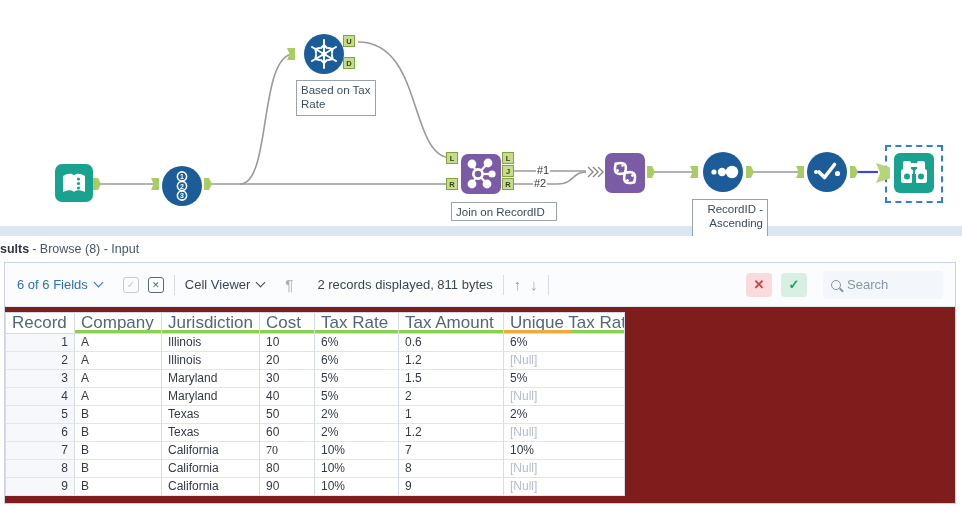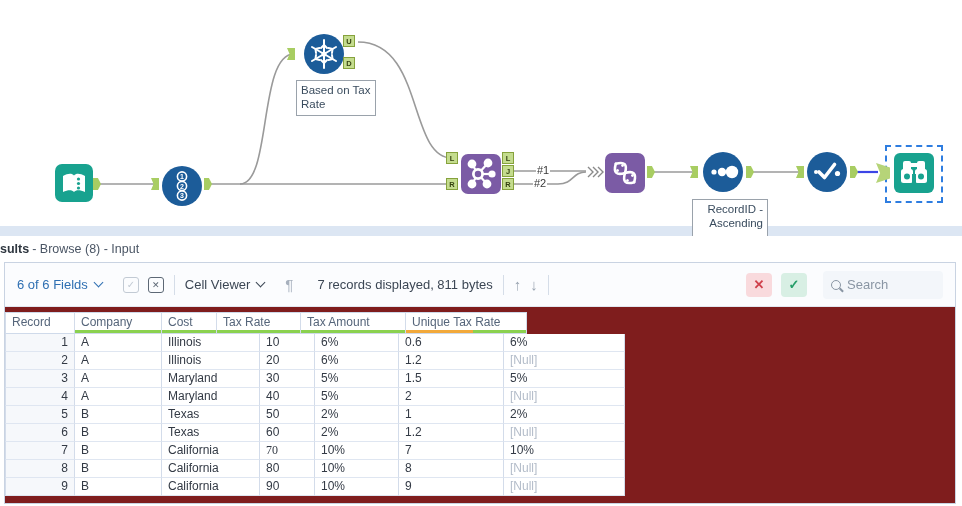--- a/index.html
+++ b/index.html
@@ -56,21 +56,21 @@
   .mag { width:10px; height:10px; border:1.6px solid #8a96a4; border-radius:50%; position:relative;
          margin-right:6px; flex:none; }
   .mag::after { content:""; position:absolute; width:5px; height:1.6px; background:#8a96a4;
                 right:-4px; bottom:-2px; transform:rotate(45deg); }
 
   
   #grid { margin-top:5px; font-size:12px; color:#333a45; }
   .g-row { display:flex; }
   .g-cell { height:18px; line-height:17px; padding:0 0 0 6px; border-right:1px solid #d3dcea;
             border-bottom:1px solid #dfe6f1; overflow:hidden; white-space:nowrap; background:#fff; }
-  .g-head .g-cell { height:22px; line-height:19px; color:#55657a; font-size:12px;
+  .g-head .g-cell { height:22px; line-height:19px; color:#55657a; font-size:17px;
                     border-top:1px solid #cdd8e8; border-bottom:1px solid #cfdaea; position:relative; }
   .g-rec { background:#f6f8fb; text-align:right; padding:0 6px 0 0; border-left:1px solid #d3dcea; }
   .g-head .g-cell:first-child, .g-row .g-cell:first-child { border-left:1px solid #d3dcea; }
   .g-null { color:#b3bcc9; }
   .qbar { position:absolute; left:0; right:0; bottom:0; height:3px; display:block; }
   .q-green { background:#8bd14f; }
   .q-split { background:linear-gradient(to right,#f2a93b 0 56%,#8bd14f 56% 100%); }
 </style>
 </head>
 <body>
@@ -159,20 +159,21 @@
         <circle cx="27" cy="9" r="4.4" fill="#fff"></circle>
         <circle cx="11" cy="30" r="4.4" fill="#fff"></circle>
         <circle cx="26" cy="30" r="4.4" fill="#fff"></circle>
         <circle cx="31" cy="20" r="3.6" fill="#fff"></circle>
         <circle cx="17" cy="20" r="4.6" fill="#7b5ba5" stroke="#fff" stroke-width="2.8"></circle>
       </svg>
     </div>
     <div class="anchor lettered" style="left:502px;top:152px;width:12px;height:12px;">L</div>
     <div class="anchor lettered" style="left:502px;top:165px;width:12px;height:12px;">J</div>
     <div class="anchor lettered" style="left:502px;top:178px;width:12px;height:12px;">R</div>
+    <div class="annotation" style="left:451px;top:202px;width:106px;height:19px;white-space:nowrap;">Join on RecordID</div>
     <div class="conn-label" style="left:536px;top:164px;">#1</div>
     <div class="conn-label" style="left:533px;top:177px;">#2</div>
 
     <div class="tool" style="left:605px;top:153px;">
       <svg width="40" height="40" viewBox="0 0 40 40">
         <rect width="40" height="40" rx="7" fill="#7b5ba5"></rect>
         <g transform="rotate(45 20 20)" stroke="#fff" stroke-width="2.6" stroke-linecap="round" fill="none">
           <path d="M7 20 Q13.5 8 20 20 Q26.5 32 33 20"></path>
           <path d="M7 20 Q13.5 32 20 20 Q26.5 8 33 20"></path>
         </g>
@@ -244,39 +245,40 @@
       <span class="tb-gap"></span>
       <span class="tb-iconbox box-x">✕</span>
       <span class="tb-divider"></span>
       <span class="tb-fields" style="color:#3b4654;">
         <span>Cell Viewer</span>
         <i class="chev"></i>
       </span>
       <span class="tb-divider" style="background:transparent;"></span>
       <span class="tb-pilcrow">¶</span>
       <span class="tb-divider" style="background:transparent;width:4px;"></span>
-      <span>7 records displayed, 811 bytes</span>
+      <span>2 records displayed, 811 bytes</span>
       <span class="tb-divider"></span>
       <span class="tb-arrow">↑</span>
       <span class="tb-gap"></span>
       <span class="tb-arrow">↓</span>
       <span class="tb-divider"></span>
       <span class="tb-spacer"></span>
       <span class="btn-sq btn-red">✕</span>
       <span class="tb-gap"></span>
       <span class="btn-sq btn-green">✓</span>
       <span class="searchbox">
         <i class="mag"></i>
         <span>Search</span>
       </span>
     </div>
     <div id="grid">
         <div class="g-row g-head">
           <div class="g-cell" style="width: 70px;"><span>Record</span></div>
           <div class="g-cell" style="width: 87px;"><span>Company</span><i class="qbar q-green"></i></div>
+          <div class="g-cell" style="width: 98px;"><span>Jurisdiction</span><i class="qbar q-green"></i></div>
           <div class="g-cell" style="width: 55px;"><span>Cost</span><i class="qbar q-green"></i></div>
           <div class="g-cell" style="width: 84px;"><span>Tax Rate</span><i class="qbar q-green"></i></div>
           <div class="g-cell" style="width: 105px;"><span>Tax Amount</span><i class="qbar q-green"></i></div>
           <div class="g-cell" style="width: 121px;"><span>Unique Tax Rate</span><i class="qbar q-split"></i></div>
         </div>
         <div class="g-row">
           <div class="g-cell g-rec" style="width: 70px;">1</div>
           <div class="g-cell" style="width: 87px;">A</div>
           <div class="g-cell" style="width: 98px;">Illinois</div>
           <div class="g-cell" style="width: 55px;">10</div>

